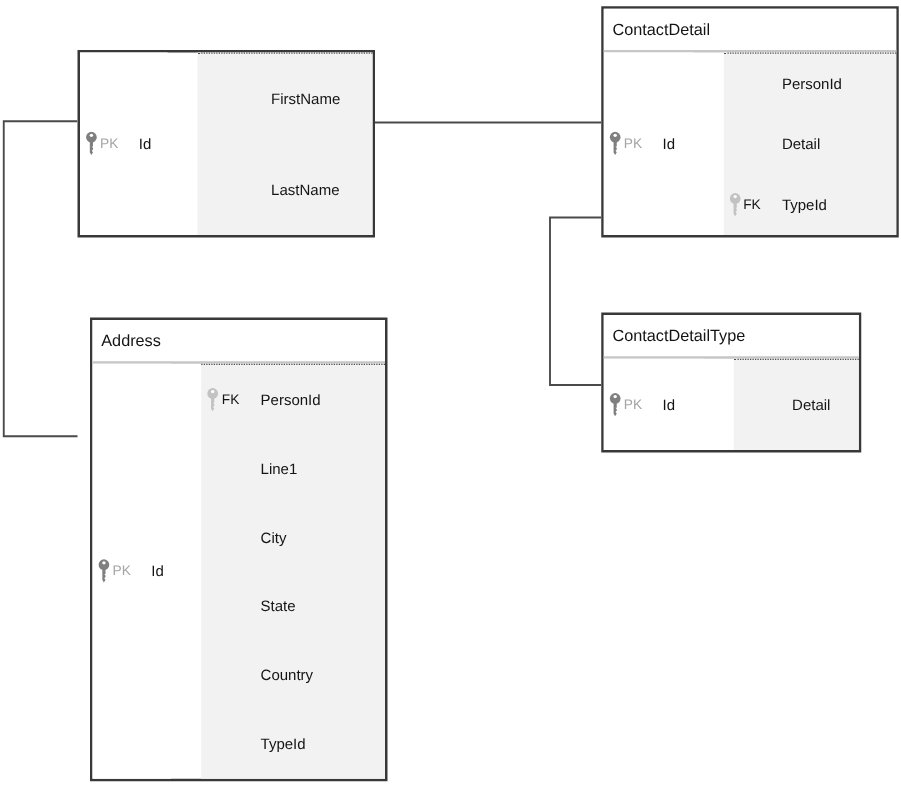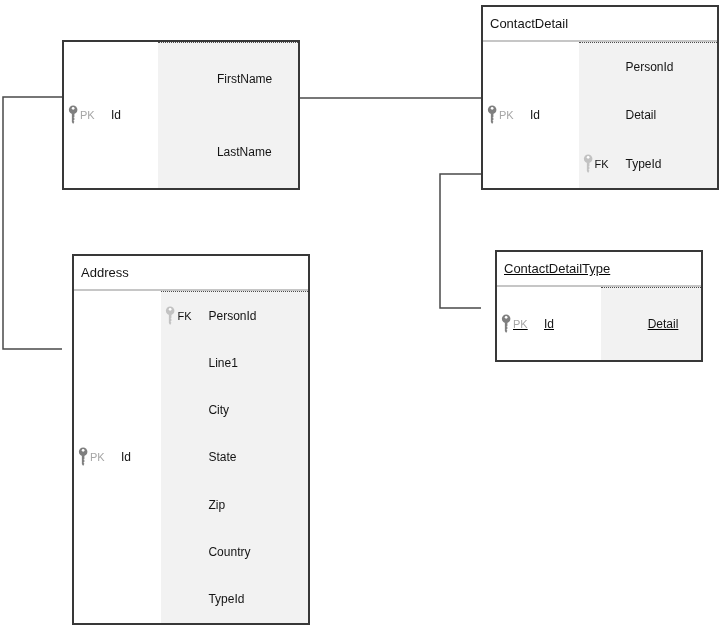--- a/index.html
+++ b/index.html
@@ -32,21 +32,21 @@
     box-sizing: border-box;
     border: 2px solid #383838;
     background: #ffffff;
     display: flex;
     flex-direction: column;
     text-align: center;
   }
   .t-person           { left: 62px;  top: 40px;  width: 238px; height: 150px; }
   .t-contactdetail    { left: 481px; top: 5px;   width: 238px; height: 185px; }
   .t-address          { left: 72px;  top: 254px; width: 238px; height: 371px; }
-  .t-contactdetailtype{ left: 495px; top: 250px; width: 208px; height: 112px; text-decoration: underline; }
+  .t-contactdetailtype{ left: 481px; top: 250px; width: 208px; height: 112px; }
 
   .table-header {
     height: 33px;
     flex: 0 0 33px;
     display: flex;
     align-items: center;
     padding-left: 7px;
     border-bottom: 2px solid #c6c6c6;
     background: #ffffff;
     font-size: 13px;
@@ -218,24 +218,20 @@
           <div class="row">
             <span class="keycell"></span>
             <span class="colname">City</span>
           </div>
           <div class="row">
             <span class="keycell"></span>
             <span class="colname">State</span>
           </div>
           <div class="row">
             <span class="keycell"></span>
-            <span class="colname">Zip</span>
-          </div>
-          <div class="row">
-            <span class="keycell"></span>
             <span class="colname">Country</span>
           </div>
           <div class="row">
             <span class="keycell"></span>
             <span class="colname">TypeId</span>
           </div>
         </div>
     </div>
   </div>
 

